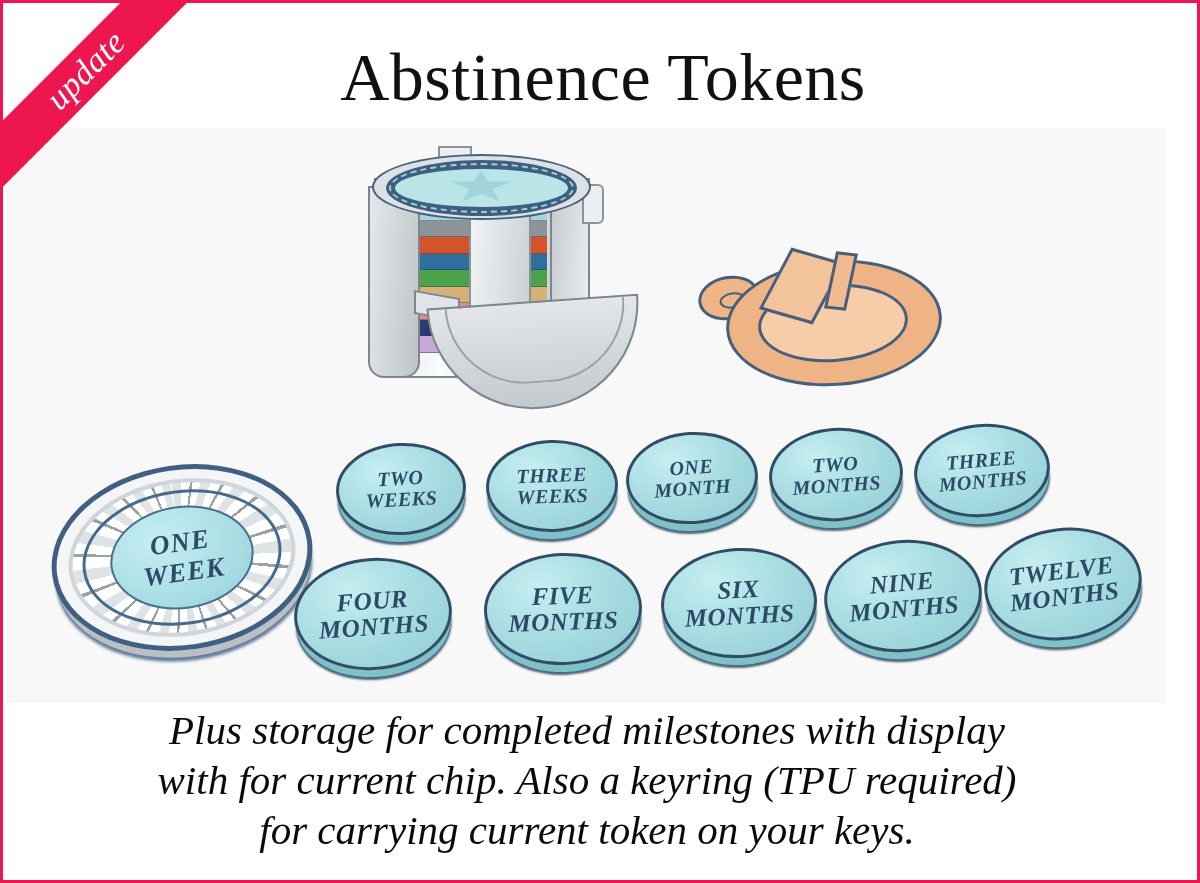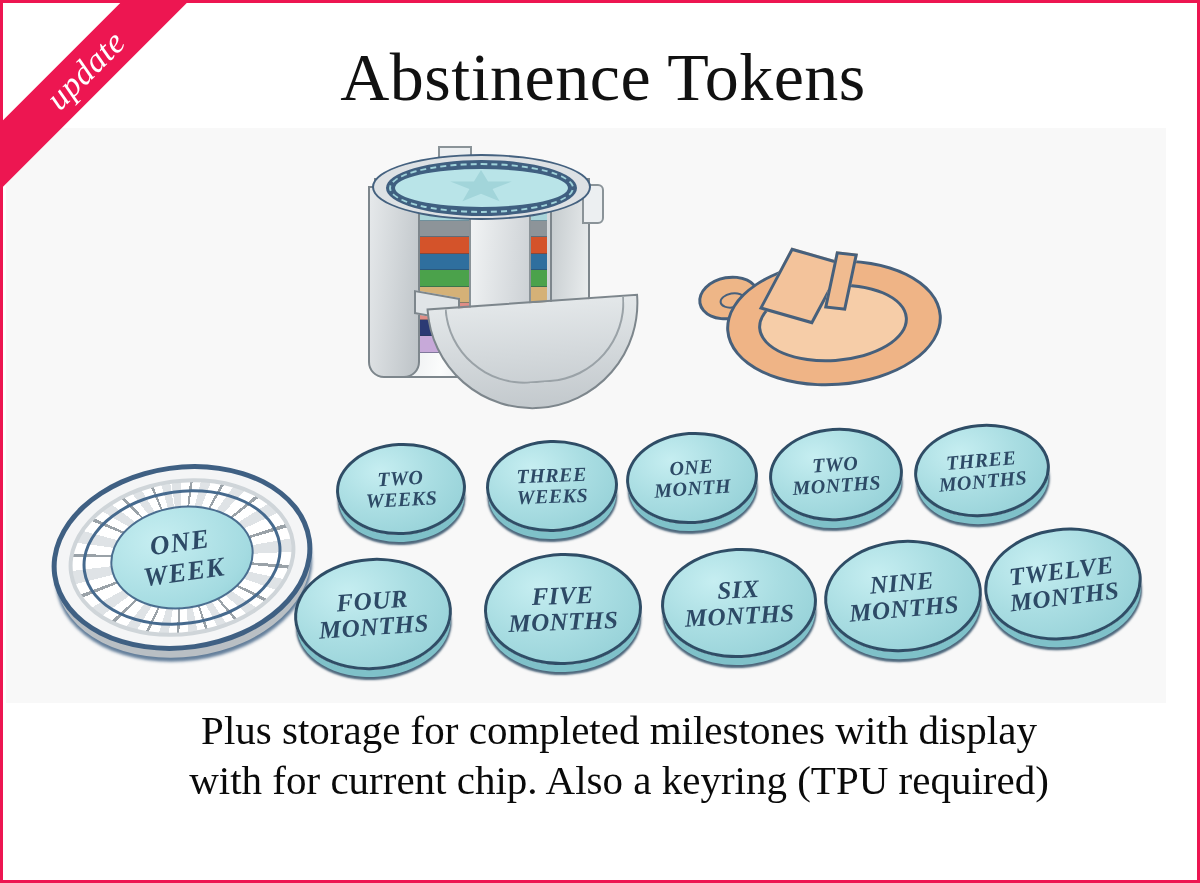--- a/index.html
+++ b/index.html
@@ -362,27 +362,28 @@
     font-style: italic;
     font-weight: bold;
     font-size: 27px;
     line-height: 1.08;
     letter-spacing: 1px;
   }
 
   
   #caption {
     position: absolute;
-    left: 56px;
+    left: 24px;
     top: 702px;
     width: 1120px;
     text-align: center;
     font-size: 41px;
     line-height: 50px;
     color: #0a0a0a;
+    font-style: italic;
   }
   #caption .cl { display: block; }
 </style>
 </head>
 <body>
 
 <div id="card">
 
   <div id="ribbon-wrap">
     <div id="ribbon">
@@ -477,15 +478,16 @@
           <span class="tl">TWELVE</span>
           <span class="tl">MONTHS</span>
         </div>
       </div>
 
   </div>
 
   <div id="caption">
     <span class="cl">Plus storage for completed milestones with display</span>
     <span class="cl">with for current chip. Also a keyring (TPU required)</span>
+    <span class="cl">for carrying current token on your keys.</span>
   </div>
 
 </div>
 
 </body></html>

